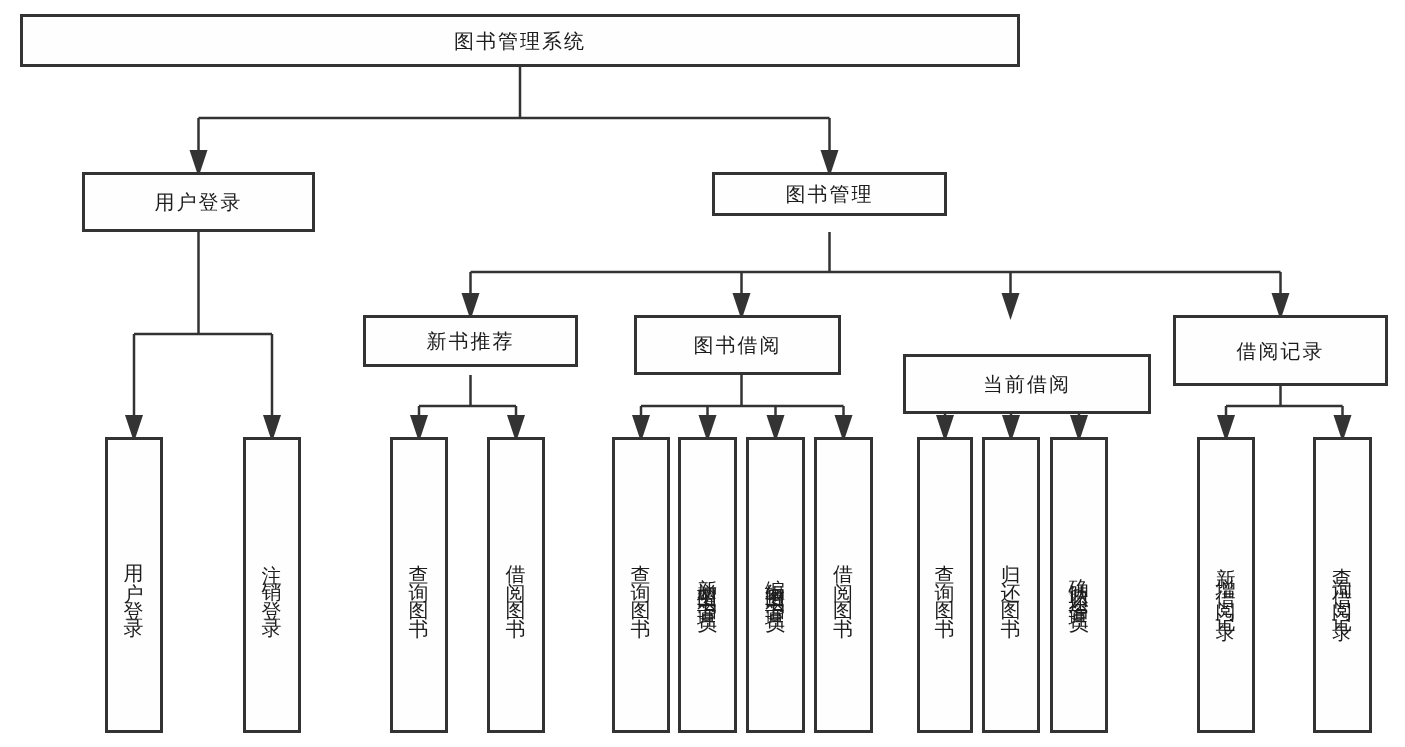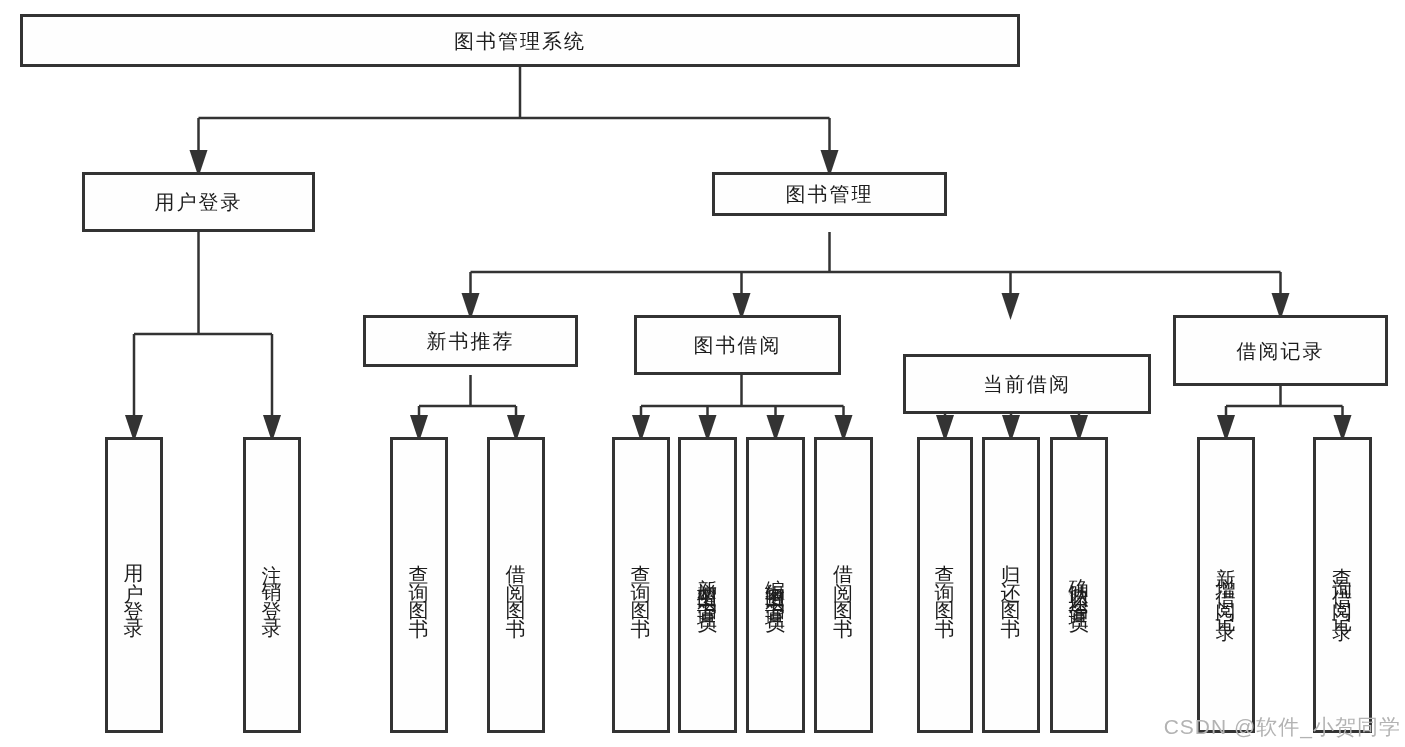--- a/index.html
+++ b/index.html
@@ -143,14 +143,13 @@
       <div class="node v" style="left: 1050px; top: 437px; width: 58px; height: 296px;">
         <span class="lbl">确认归还（管理员）</span>
       </div>
       <div class="node v s6" style="left: 1197px; top: 437px; width: 58px; height: 296px;">
         <span class="lbl">新增借阅记录</span>
       </div>
       <div class="node v s6" style="left: 1313px; top: 437px; width: 59px; height: 296px;">
         <span class="lbl">查询借阅记录</span>
       </div>
     </div>
-  <div class="watermark">CSDN @软件_小贺同学</div>
 </div>
 
 </body></html>

